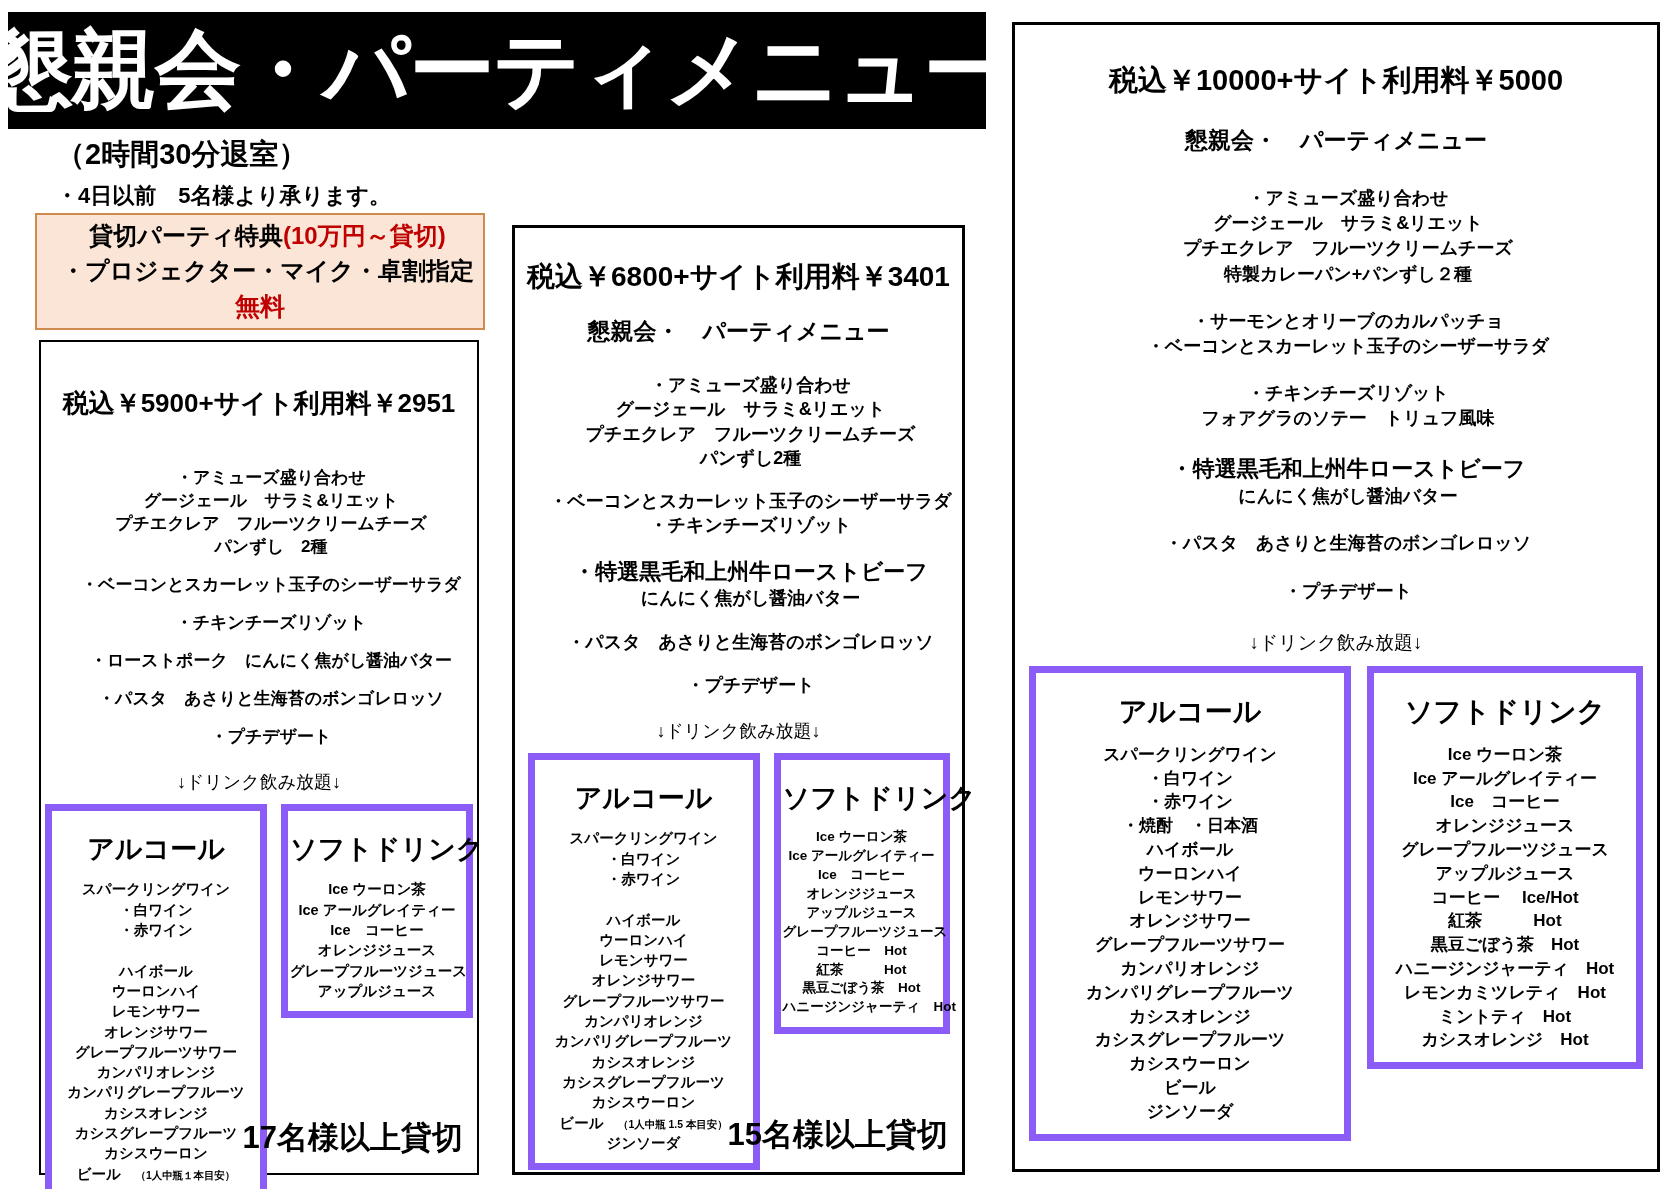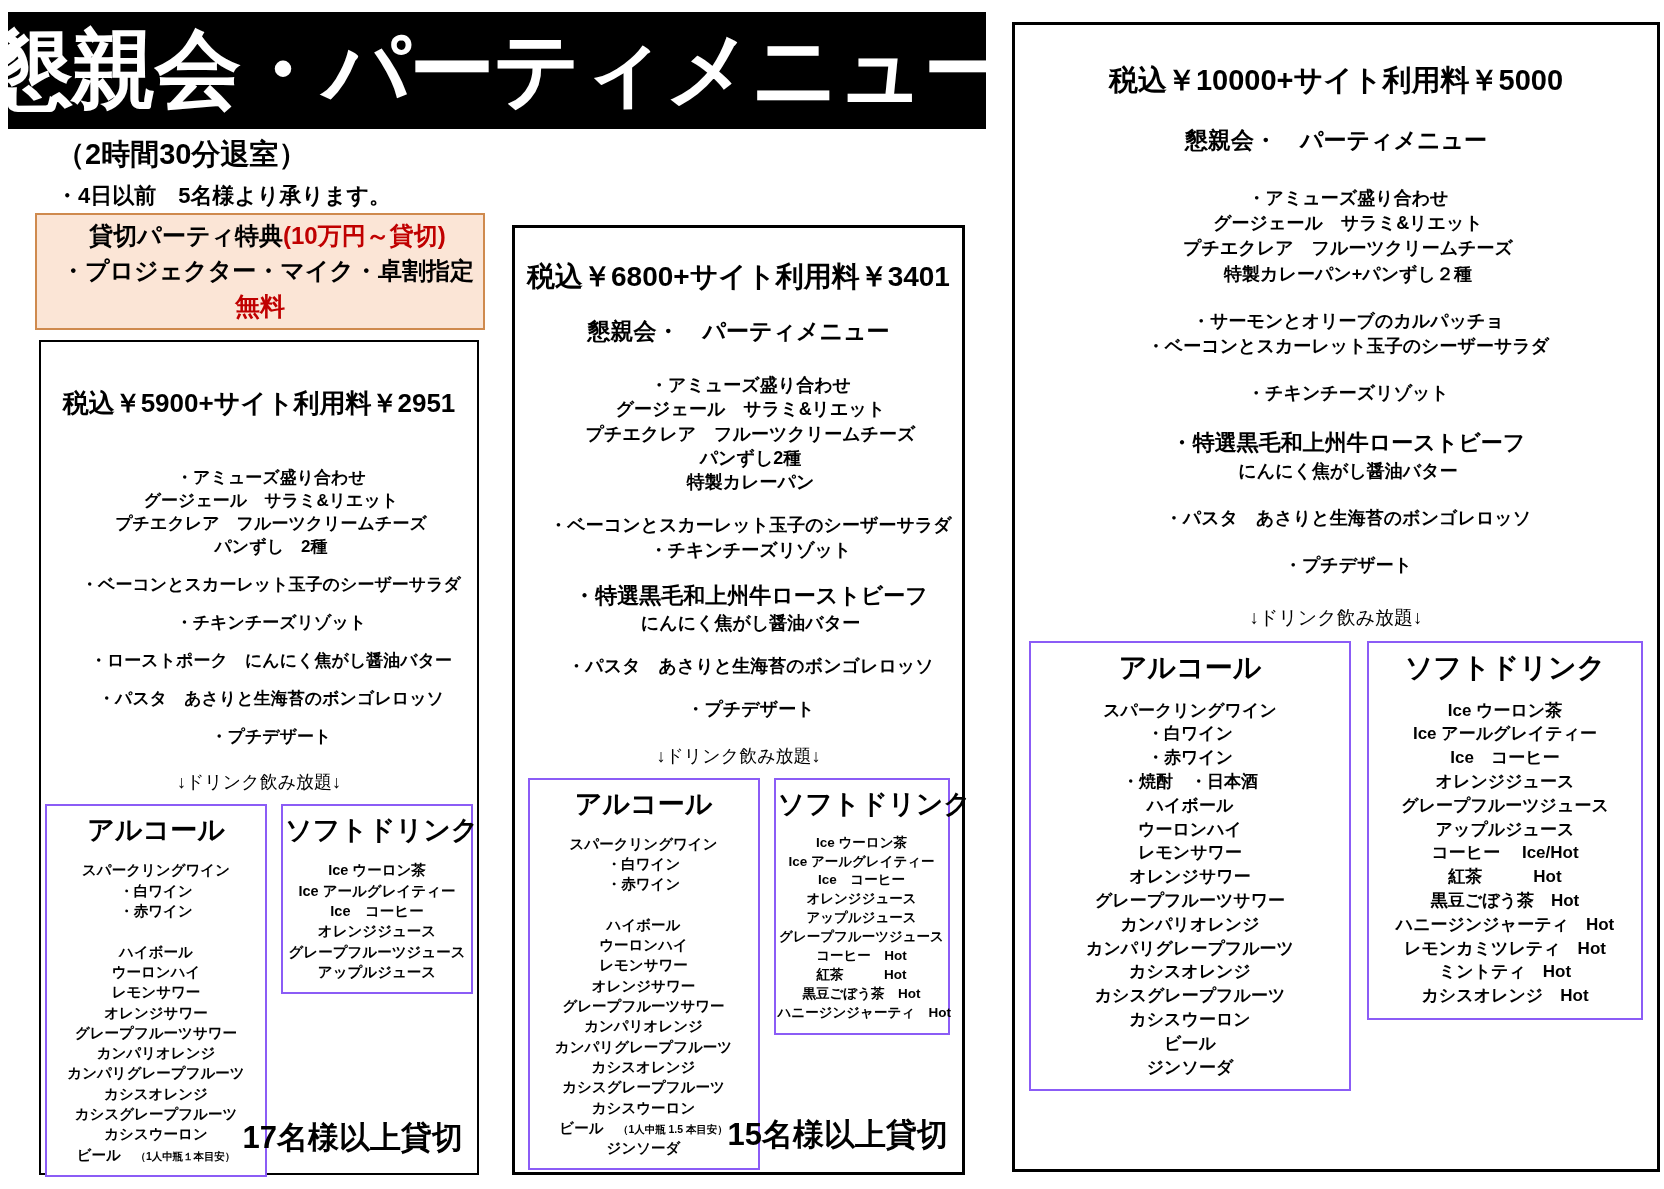--- a/index.html
+++ b/index.html
@@ -46,21 +46,21 @@
 
   .drink-label{font-weight:400;}
   .panel-left .drink-label{font-size:18px;margin-top:22px;}
   .panel-mid .drink-label{font-size:18px;margin-top:22px;}
   .panel-right .drink-label{font-size:19px;margin-top:26px;}
 
   .drinks-row{display:flex;justify-content:center;align-items:flex-start;margin-top:10px;}
   .panel-left .drinks-row{gap:14px;}
   .panel-mid .drinks-row{gap:14px;}
   .panel-right .drinks-row{gap:16px;}
-  .drink-box{border:2px solid #8b5cf6;box-sizing:border-box;padding:0 2px 10px 2px;background:#fff;}
+  .drink-box{border:7px solid #8b5cf6;box-sizing:border-box;padding:14px 2px 10px 2px;background:#fff;}
   .panel-left .box-alcohol{width:222px;}
   .panel-left .box-soft{width:192px;}
   .panel-mid .box-alcohol{width:232px;}
   .panel-mid .box-soft{width:176px;}
   .panel-right .box-alcohol{width:322px;}
   .panel-right .box-soft{width:276px;}
   .drink-box-header{font-weight:900;margin:6px 0 12px 0;white-space:nowrap;}
   .panel-left .drink-box-header,.panel-mid .drink-box-header{font-size:27px;}
   .panel-right .drink-box-header{font-size:28px;}
   .drink-line{font-weight:700;white-space:nowrap;line-height:1.4;}
@@ -158,21 +158,20 @@
 
 <div class="panel panel-mid">
   <div class="price">税込￥6800+サイト利用料￥3401</div>
   <div class="plan-title">懇親会・　パーティメニュー</div>
   <div class="menu-groups">
       <div>
         <div class="menu-line">・アミューズ盛り合わせ</div>
         <div class="menu-line">グージェール　サラミ&amp;リエット</div>
         <div class="menu-line">プチエクレア　フルーツクリームチーズ</div>
         <div class="menu-line">パンずし2種</div>
-        <div class="menu-line">特製カレーパン</div>
       </div>
       <div>
         <div class="menu-line">・ベーコンとスカーレット玉子のシーザーサラダ</div>
         <div class="menu-line">・チキンチーズリゾット</div>
       </div>
       <div>
         <div class="menu-line em">・特選黒毛和上州牛ローストビーフ</div>
         <div class="menu-line">にんにく焦がし醤油バター</div>
       </div>
       <div>
@@ -233,20 +232,21 @@
         <div class="menu-line">グージェール　サラミ&amp;リエット</div>
         <div class="menu-line">プチエクレア　フルーツクリームチーズ</div>
         <div class="menu-line">特製カレーパン+パンずし２種</div>
       </div>
       <div>
         <div class="menu-line">・サーモンとオリーブのカルパッチョ</div>
         <div class="menu-line">・ベーコンとスカーレット玉子のシーザーサラダ</div>
       </div>
       <div>
         <div class="menu-line">・チキンチーズリゾット</div>
+        <div class="menu-line">フォアグラのソテー　トリュフ風味</div>
       </div>
       <div>
         <div class="menu-line em">・特選黒毛和上州牛ローストビーフ</div>
         <div class="menu-line">にんにく焦がし醤油バター</div>
       </div>
       <div>
         <div class="menu-line">・パスタ　あさりと生海苔のボンゴレロッソ</div>
       </div>
       <div>
         <div class="menu-line">・プチデザート</div>

